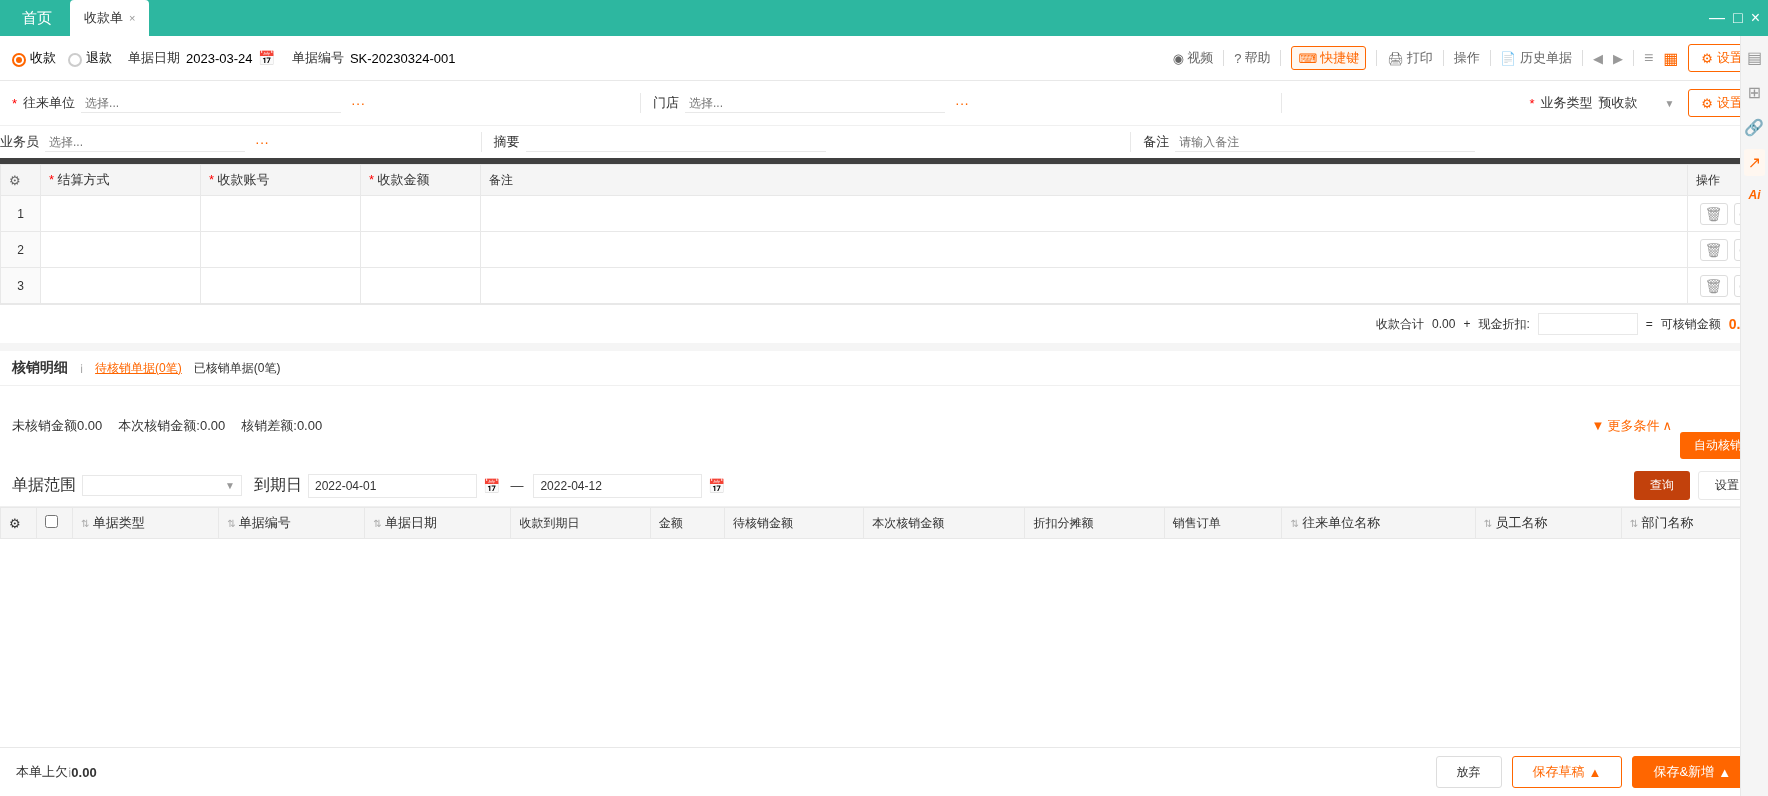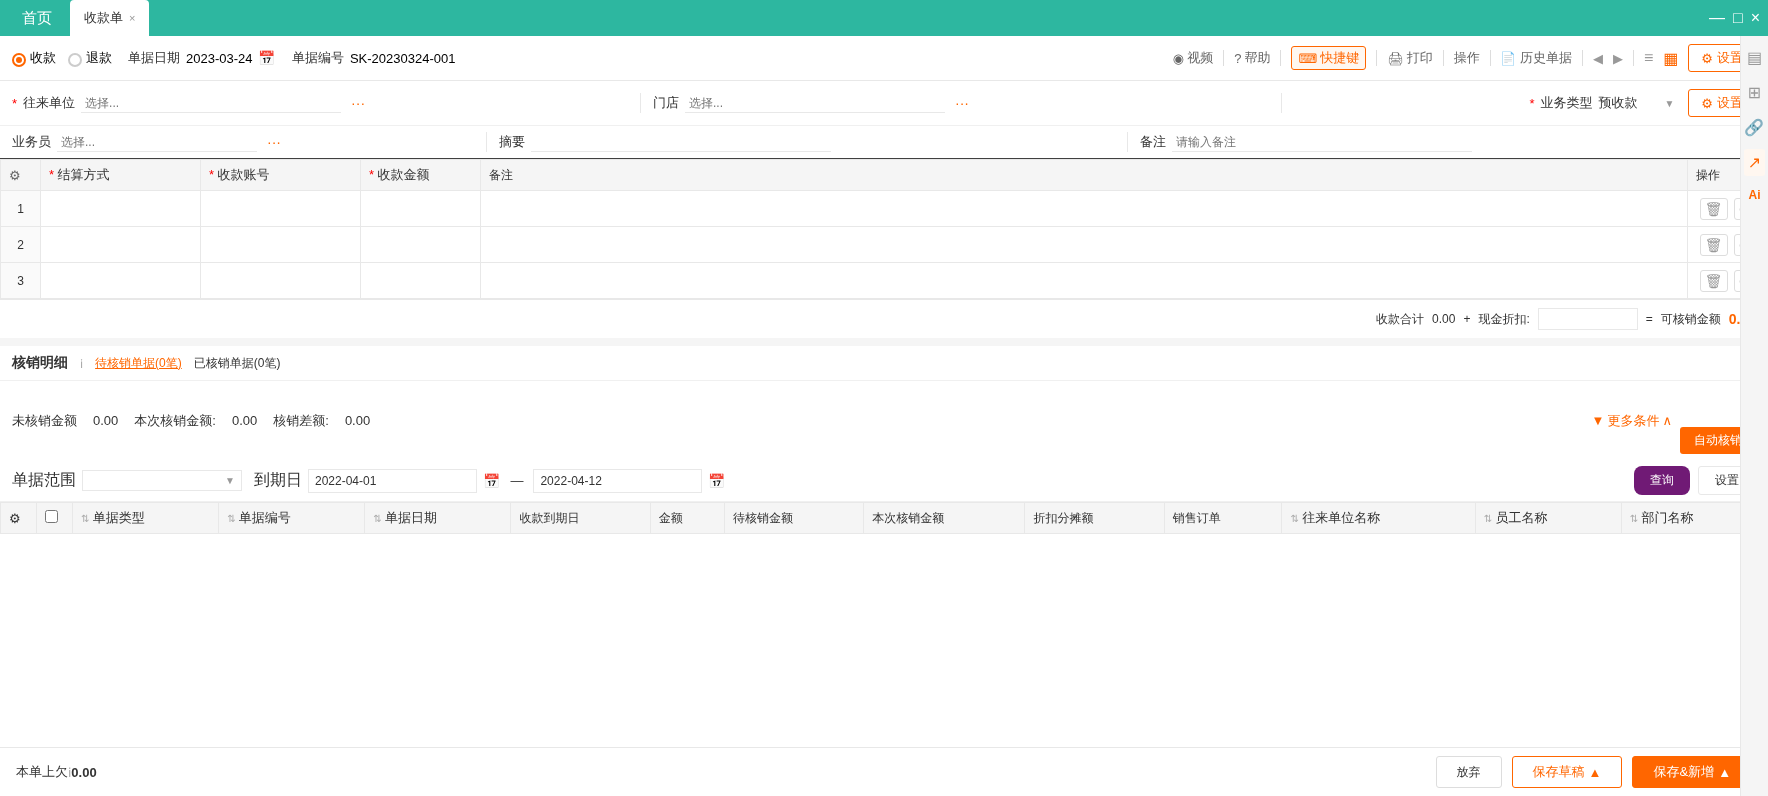--- a/index.html
+++ b/index.html
@@ -51,21 +51,21 @@
       display: flex; align-items: center; padding: 8px 12px; border-bottom: 1px solid #f0f0f0; gap: 0; flex-shrink: 0;
     }
     .form-field { display: flex; align-items: center; gap: 6px; flex: 1; }
     .form-input {
       flex: 1; border: none; border-bottom: 1px solid #e8e8e8; padding: 2px 4px; color: #c2410c; font-size: 12px; outline: none; background: transparent; min-width: 80px;
     }
     .more-btn { color: #f60; cursor: pointer; font-size: 14px; padding: 0 4px; }
     .field-separator { width: 1px; height: 20px; background: #e8e8e8; margin: 0 12px; }
 
     
-    .form-row2 { display: flex; align-items: center; padding: 6px 12px; border-bottom: 1px solid #404040; gap: 0; flex-shrink: 0; }
+    .form-row2 { display: flex; align-items: center; padding: 6px 0; border-bottom: 6px solid #404040; gap: 0; flex-shrink: 0; }
 
     
     .table-section { flex: 0 0 auto; border-bottom: 1px solid #e8e8e8; }
     .data-table { width: 100%; border-collapse: collapse; }
     .data-table th {
       background: #f5f5f5; border: 1px solid #e8e8e8; padding: 6px 8px; text-align: left; font-weight: normal; color: #333; font-size: 12px; white-space: nowrap;
     }
     .data-table td {
       border: 1px solid #e8e8e8; padding: 4px 8px; font-size: 12px; color: #333; height: 36px;
     }
@@ -92,36 +92,36 @@
 
     
     .reconcile-section { flex: 1; overflow: hidden; display: flex; flex-direction: column; }
     .reconcile-header { display: flex; align-items: center; padding: 8px 12px; gap: 12px; flex-shrink: 0; border-bottom: 1px solid #f0f0f0; }
     .reconcile-title { font-weight: bold; font-size: 14px; color: #333; }
     .info-icon { color: #aaa; cursor: pointer; font-size: 12px; }
     .tab-link { color: #f60; cursor: pointer; font-size: 12px; text-decoration: underline; }
     .tab-link.normal { color: #333; text-decoration: none; }
 
     .reconcile-stats { display: flex; align-items: center; padding: 6px 12px; gap: 16px; flex-shrink: 0; }
-    .stat-item { display: flex; align-items: center; gap: 16px; font-size: 12px; color: #333; justify-content: flex-end; }
+    .stat-item { display: flex; align-items: center; gap: 0; font-size: 12px; color: #333; justify-content: flex-end; }
     .stat-value { color: #333; }
     .reconcile-right { margin-left: auto; display: flex; gap: 8px; align-items: center; }
     .filter-btn { color: #f60; font-size: 12px; cursor: pointer; display: flex; align-items: center; gap: 3px; }
     .auto-btn { background: #f60; color: #fff; border: none; padding: 5px 14px; border-radius: 3px; cursor: pointer; font-size: 12px; margin-top: 40px; }
 
     
     .filter-row { display: flex; align-items: center; padding: 6px 12px; gap: 12px; flex-shrink: 0; border-bottom: 1px solid #f0f0f0; }
     .filter-field { display: flex; align-items: center; gap: 6px; }
     .filter-label { color: #333; font-size: 16px; white-space: nowrap; }
     .filter-select { border: 1px solid #e8e8e8; padding: 4px 6px; font-size: 12px; display: flex; align-items: center; gap: 4px; min-width: 160px; cursor: pointer; }
     .filter-select-inner { flex: 1; color: #999; }
     .date-input { border: 1px solid #e8e8e8; padding: 4px 6px; font-size: 12px; color: #333; min-width: 100px; }
     .date-icon { color: #999; cursor: pointer; font-size: 14px; }
     .filter-right { margin-left: auto; display: flex; gap: 8px; }
-    .query-btn { background: #701a75; color: #fff; border: none; padding: 5px 16px; border-radius: 8px; cursor: pointer; font-size: 12px; }
+    .query-btn { background: #c2410c; color: #fff; border: none; padding: 5px 16px; border-radius: 3px; cursor: pointer; font-size: 12px; }
     .settings-btn2 { background: #fff; border: 1px solid #e8e8e8; color: #333; padding: 5px 16px; border-radius: 3px; cursor: pointer; font-size: 12px; }
 
     
     .bottom-table-section { flex: 1; overflow: auto; }
     .bottom-table { width: 100%; border-collapse: collapse; }
     .bottom-table th {
       background: #f5f5f5; border: 1px solid #e8e8e8; padding: 6px 8px; text-align: left; font-weight: normal; color: #333; font-size: 12px; white-space: nowrap; position: sticky; top: 0; z-index: 1;
     }
     .sort-icon { color: #aaa; font-size: 10px; }
 
@@ -473,14 +473,14 @@
       </button>
     </div>
   </div>
 </div>
 
 <div class="right-sidebar">
   <span class="sidebar-icon">▤</span>
   <span class="sidebar-icon">⊞</span>
   <span class="sidebar-icon">🔗</span>
   <span class="sidebar-icon active">↗</span>
-  <span class="sidebar-icon" style="color:#f60;font-weight:bold;font-size:12px;">Ai</span>
+  <span class="sidebar-icon" style="color:#f60;font-style:italic;font-weight:bold;font-size:12px;">Ai</span>
 </div>
 
 </body></html>

